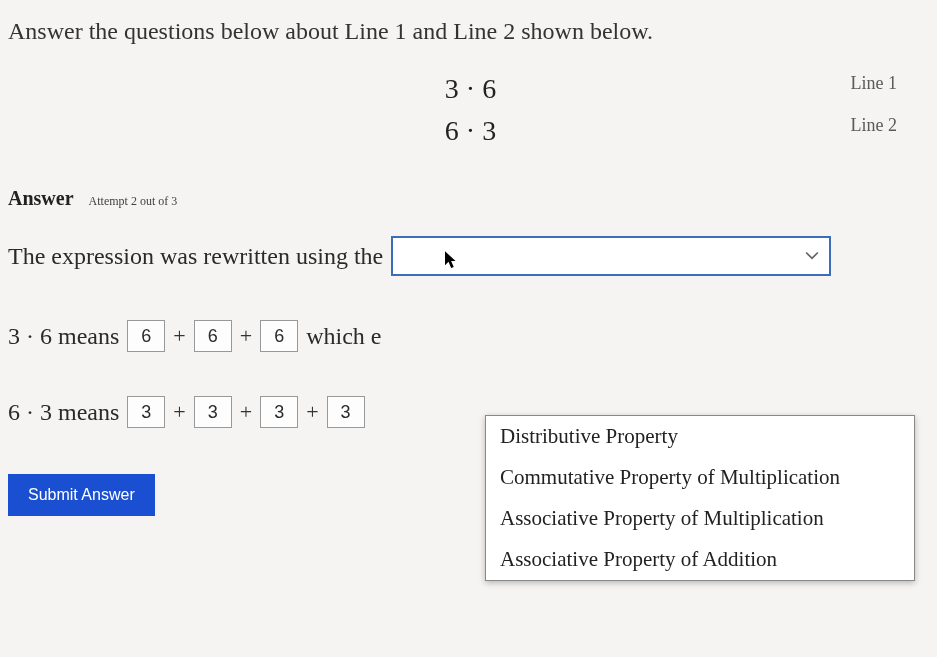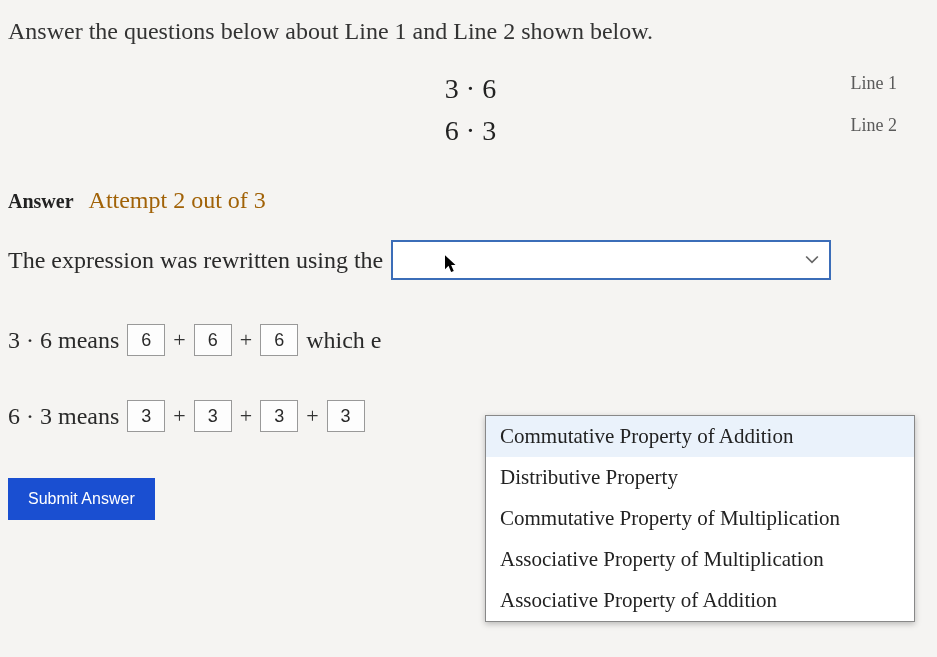--- a/index.html
+++ b/index.html
@@ -47,22 +47,22 @@
     .answer-header {
       margin: 36px 0 26px 0;
       font-size: 20px;
     }
     .answer-header .label {
       color: #222;
       font-weight: bold;
       margin-right: 10px;
     }
     .answer-header .attempt {
-      color: #a16207;
-      font-size: 24px;
+      color: #404040;
+      font-size: 12px;
     }
     .sentence-row {
       font-size: 24px;
       display: flex;
       align-items: center;
       flex-wrap: wrap;
       gap: 8px;
       margin-bottom: 20px;
       position: relative;
     }
@@ -196,18 +196,17 @@
     <span class="plus">+</span>
     <span class="num-box">3</span>
     <span class="plus">+</span>
     <span class="num-box">3</span>
   </div>
 
   <button class="submit-btn">Submit Answer</button>
 </div>
 
 <div class="dropdown-menu">
-  <div class="opt highlight">Commutative Property of Addition</div>
   <div class="opt">Distributive Property</div>
   <div class="opt">Commutative Property of Multiplication</div>
   <div class="opt">Associative Property of Multiplication</div>
   <div class="opt">Associative Property of Addition</div>
 </div>
 
 </body></html>

